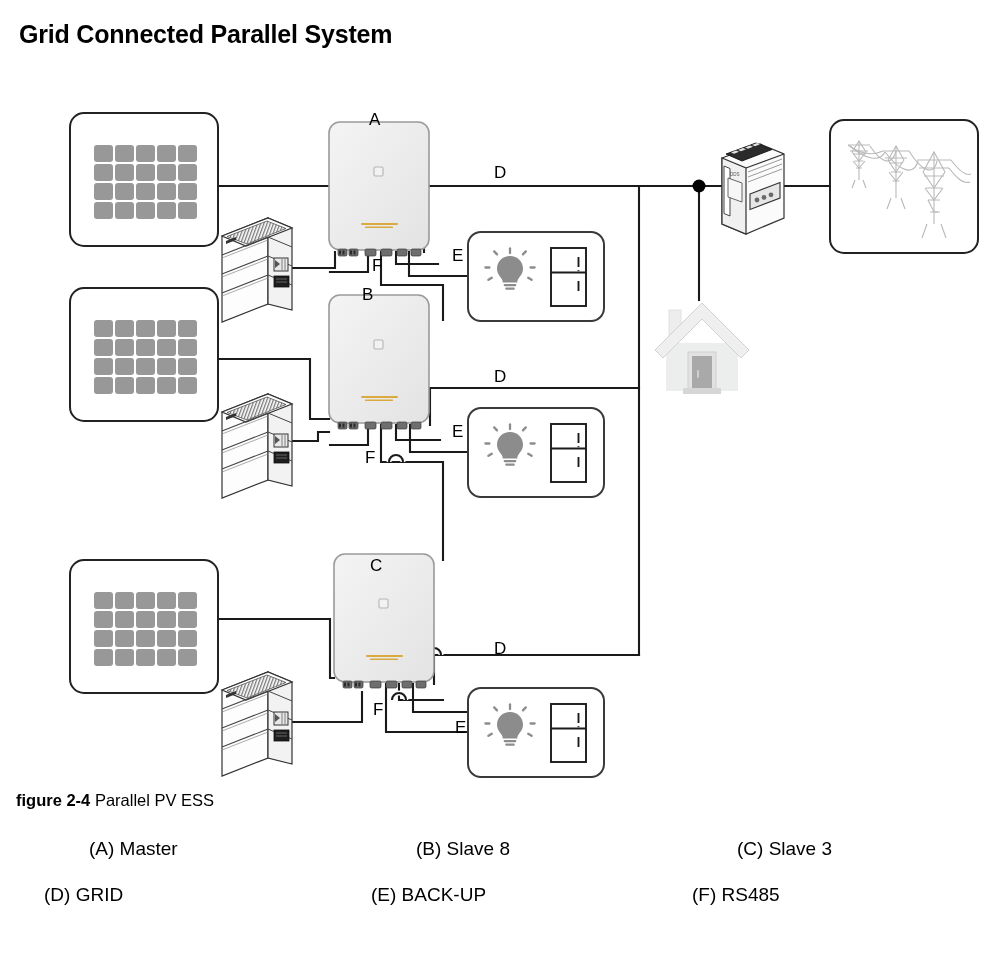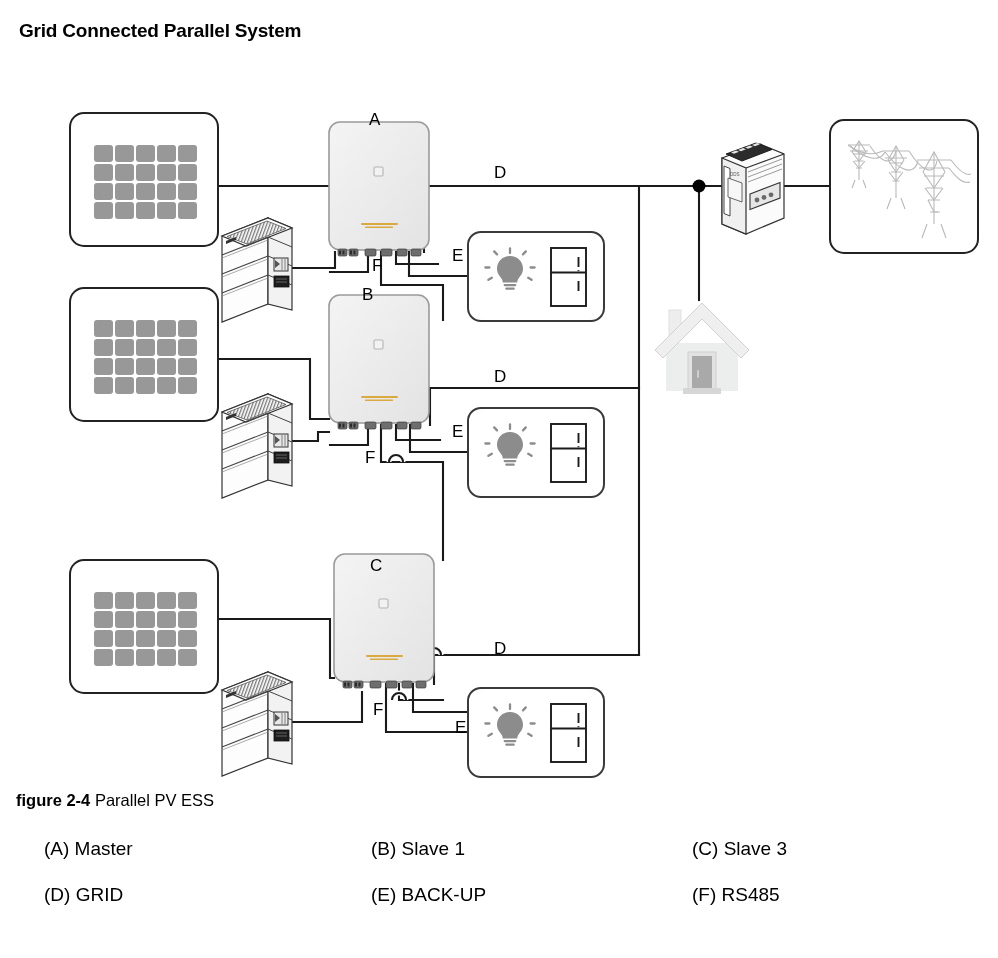--- a/index.html
+++ b/index.html
@@ -1,27 +1,27 @@
 <!DOCTYPE html>
 <html><head>
 <meta charset="utf-8">
 <style>
   html,body{margin:0;padding:0;background:#ffffff;}
   body{width:998px;height:958px;position:relative;overflow:hidden;
        font-family:"Liberation Sans",sans-serif;color:#000;}
-  #title{position:absolute;left:19px;top:20px;font-size:19px;font-weight:bold;
+  #title{position:absolute;left:19px;top:20px;font-size:25px;font-weight:bold;
          letter-spacing:-0.2px;color:#000;}
   #canvas{position:absolute;left:0;top:0;width:998px;height:958px;}
   .cap{position:absolute;white-space:nowrap;}
   #caption{left:16px;top:791px;width:998px;text-align:left;font-size:16.5px;}
   #caption .fig{font-weight:bold;}
   #caption .txt{font-weight:normal;}
   .legend-cell{position:absolute;font-size:19px;white-space:nowrap;}
   .lg-c0{left:44px;} .lg-c1{left:371px;} .lg-c2{left:692px;}
-  .lg-r0{top:838px;} .lg-r1{top:884px;text-align:center;}
+  .lg-r0{top:838px;margin-left:45px;} .lg-r1{top:884px;text-align:center;}
   .lbl{position:absolute;font-size:17px;white-space:nowrap;color:#000;}
 </style>
 </head>
 <body>
 
 <div id="title">Grid Connected Parallel System</div>
 
 <svg id="canvas" viewBox="0 0 998 958">
   <defs>
 
@@ -335,17 +335,17 @@
 
 <div class="lbl" style="left:372px;top:256px;">F</div>
 <div class="lbl" style="left:365px;top:448px;">F</div>
 <div class="lbl" style="left:373px;top:700px;">F</div>
 
 <div class="cap" id="caption">
   <span class="fig">figure 2-4</span><span>&nbsp;</span><span class="txt">Parallel PV ESS</span>
 </div>
 
 <div class="legend-cell lg-c0 lg-r0">(A) Master</div>
-<div class="legend-cell lg-c1 lg-r0">(B) Slave 1</div>
+<div class="legend-cell lg-c1 lg-r0">(B) Slave 8</div>
 <div class="legend-cell lg-c2 lg-r0">(C) Slave 3</div>
 <div class="legend-cell lg-c0 lg-r1">(D) GRID</div>
 <div class="legend-cell lg-c1 lg-r1">(E) BACK-UP</div>
 <div class="legend-cell lg-c2 lg-r1">(F) RS485</div>
 
 </body></html>

